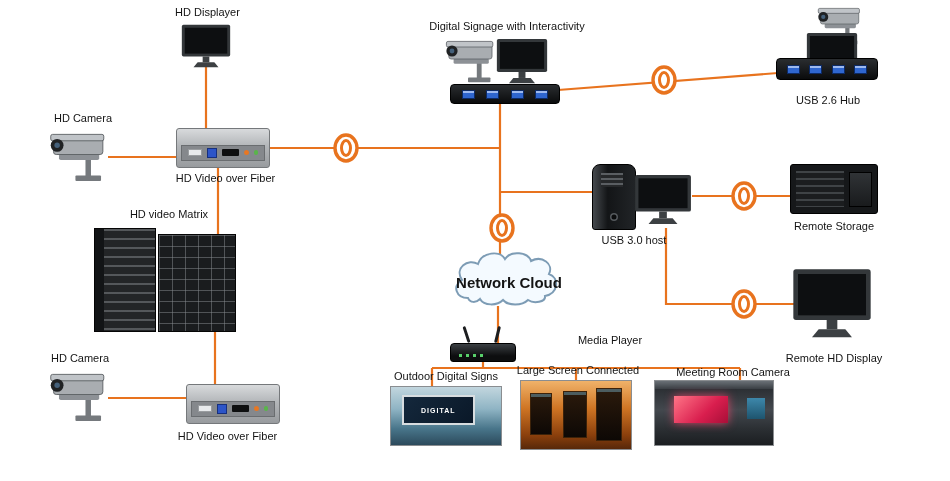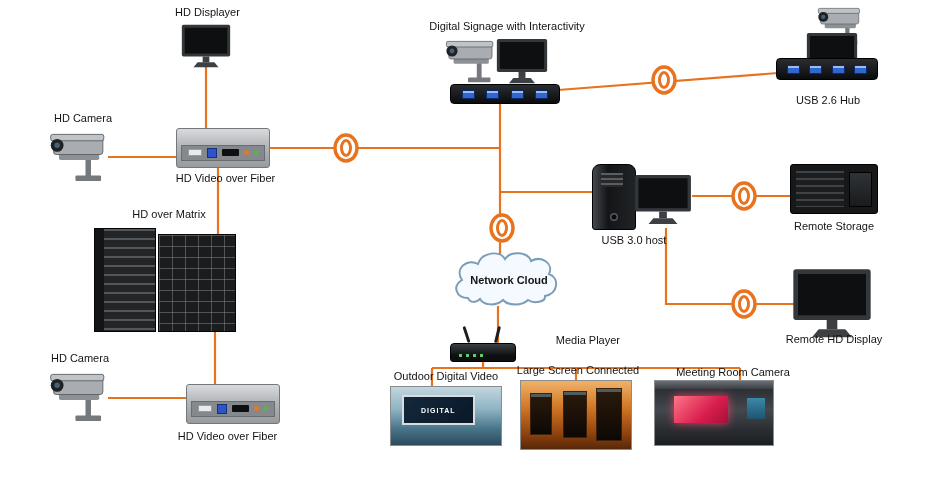--- a/index.html
+++ b/index.html
@@ -9,21 +9,21 @@
   
   .wires { position:absolute; left:0; top:0; width:950px; height:481px; }
   .conn { fill:none; stroke:var(--connection-line,#E8731E); stroke-width:2.2; }
   .coil ellipse { fill:#fff; stroke:var(--fiber-coil,#E8731E); }
   .coil .outer { stroke-width:3.4; }
   .coil .inner { stroke-width:3; }
 
   
   .lbl { position:absolute; font-size:11px; font-weight:normal; color:var(--label-text,#141414);
          text-align:center; line-height:1.15; }
-  .lbl.left { text-align:right; }
+  .lbl.left { text-align:center;margin-left:40px; }
 
   .node { position:absolute; }
 
   
   .m-frame { fill:#33373a; } .m-screen { fill:#0d0f11; }
   .m-neck { fill:#3c4043; } .m-foot { fill:#3c4043; }
 
   
   .c-base { fill:#75797d; } .c-arm { fill:#75797d; } .c-under { fill:#8d9196; }
   .c-body { fill:#a9adb1; stroke:#5c6064; stroke-width:1; }
@@ -67,21 +67,21 @@
   
   .storage { position:absolute; background:#16181a; border:1px solid #000; border-radius:3px; }
   .storage::before { content:""; position:absolute; left:6%; top:12%; width:56%; height:76%;
                      background:repeating-linear-gradient(180deg,#3f4346 0 2px,#1b1d1f 2px 7px); }
   .storage::after { content:""; position:absolute; right:6%; top:14%; width:24%; height:70%;
                     background:linear-gradient(#303336,#191b1d); border:1px solid #000; }
 
   
   .cloud-shape { fill:var(--cloud-fill,#F4FAFF); stroke:var(--cloud-stroke,#7D9CB5); stroke-width:2; }
   .cloud-label { position:absolute; left:2px; right:0; top:26px; text-align:center;
-                 font-size:11px; font-weight:bold; color:var(--label-text,#141414); }
+                 font-size:15px; font-weight:bold; color:var(--label-text,#141414); }
 
   
   .mplayer { position:absolute; }
   .mp-ant { position:absolute; width:3px; height:17px; background:#1c1e20; border-radius:2px; top:0; }
   .mp-ant.a1 { left:15px; transform:rotate(-18deg); }
   .mp-ant.a2 { left:46px; transform:rotate(14deg); }
   .mp-body { position:absolute; left:0; right:0; bottom:0; height:19px;
              background:linear-gradient(180deg,#3b3f43,#0d0e0f 70%); border:1px solid #000;
              border-radius:4px 4px 3px 3px; }
   .mp-body::after { content:""; position:absolute; left:8px; bottom:4px; width:26px; height:3px;
@@ -288,26 +288,26 @@
   </div>
   <div class="photo ph-meeting" style="left:654px;top:380px;width:120px;height:66px">
     <div class="mceil"></div>
     <div class="mscreen"></div>
     <div class="mside"></div>
   </div>
 
   <div class="lbl" style="left:150px;top:6px;width:115px">HD Displayer</div>
   <div class="lbl" style="left:33px;top:112px;width:100px">HD Camera</div>
   <div class="lbl" style="left:158px;top:172px;width:135px">HD Video over Fiber</div>
-  <div class="lbl" style="left:106px;top:208px;width:126px">HD over Matrix</div>
+  <div class="lbl" style="left:106px;top:208px;width:126px">HD video Matrix</div>
   <div class="lbl" style="left:30px;top:352px;width:100px">HD Camera</div>
   <div class="lbl" style="left:160px;top:430px;width:135px">HD Video over Fiber</div>
   <div class="lbl" style="left:398px;top:20px;width:218px">Digital Signage with Interactivity</div>
   <div class="lbl" style="left:776px;top:94px;width:104px">USB 2.6 Hub</div>
   <div class="lbl" style="left:580px;top:234px;width:108px">USB 3.0 host</div>
   <div class="lbl" style="left:772px;top:220px;width:124px">Remote Storage</div>
   <div class="lbl left" style="left:520px;top:334px;width:100px">Media Player</div>
-  <div class="lbl" style="left:766px;top:333px;width:136px">Remote HD Display</div>
-  <div class="lbl" style="left:382px;top:370px;width:128px">Outdoor Digital Video</div>
+  <div class="lbl" style="left:766px;top:352px;width:136px">Remote HD Display</div>
+  <div class="lbl" style="left:382px;top:370px;width:128px">Outdoor Digital Signs</div>
   <div class="lbl" style="left:514px;top:364px;width:128px">Large Screen Connected</div>
   <div class="lbl" style="left:666px;top:366px;width:134px">Meeting Room Camera</div>
 
 </div>
 
 </body></html>

